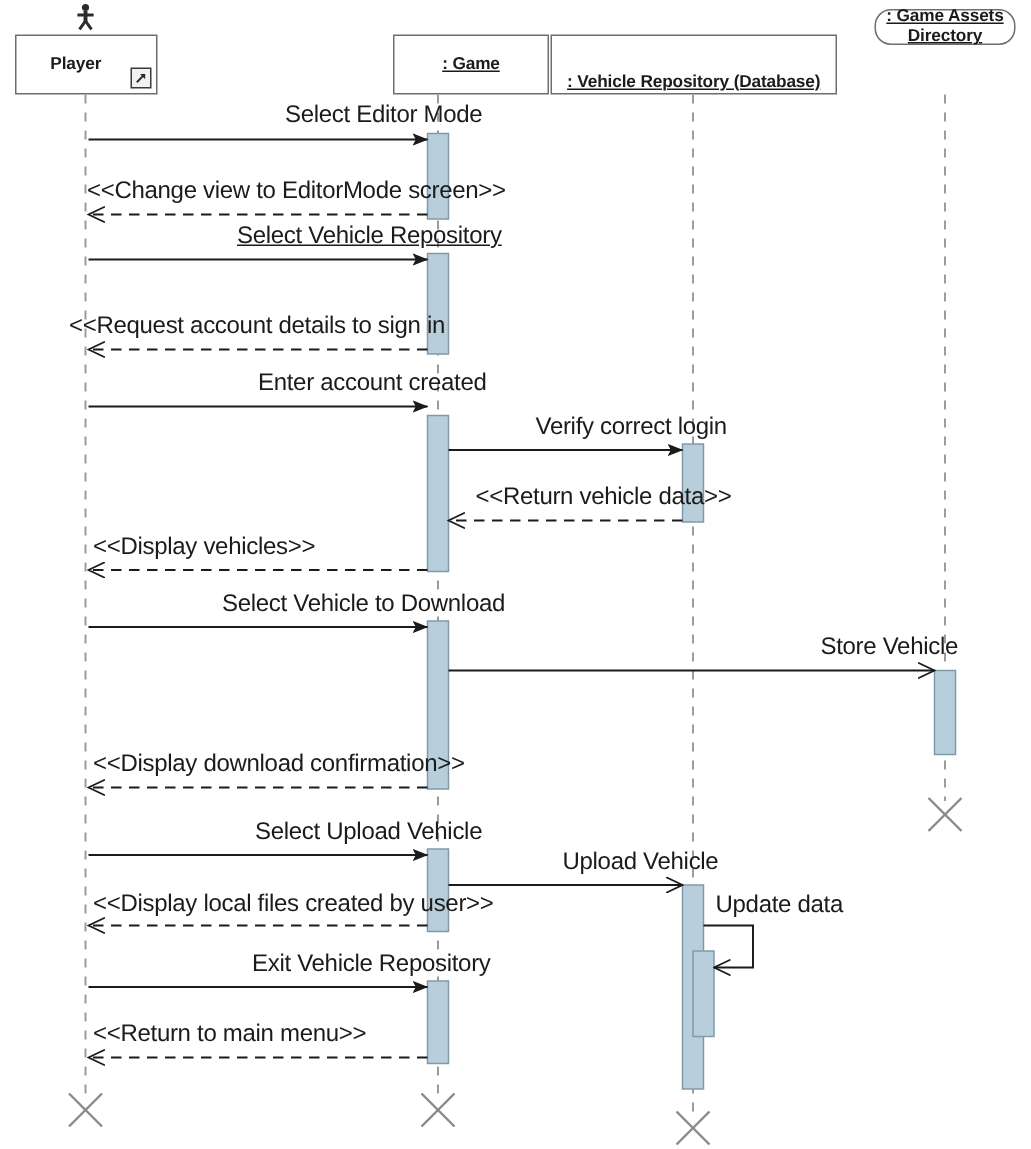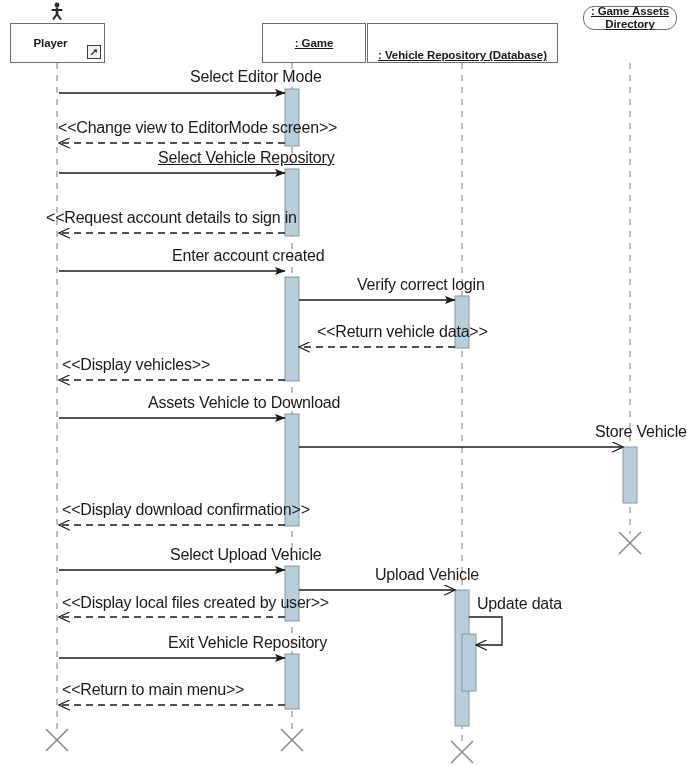--- a/index.html
+++ b/index.html
@@ -178,22 +178,22 @@
 
   <div id="message-labels">
       <div class="msg-label align-right" style="left: 190px; top: 71px;">Select Editor Mode</div>
       <div class="msg-label" style="left: 58px; top: 122px;">&lt;&lt;Change view to EditorMode screen&gt;&gt;</div>
       <div class="msg-label" style="left: 158px; top: 152px; text-decoration: underline;">Select Vehicle Repository</div>
       <div class="msg-label" style="left: 46px; top: 212px;">&lt;&lt;Request account details to sign in</div>
       <div class="msg-label" style="left: 172px; top: 250px;">Enter account created</div>
       <div class="msg-label" style="left: 357px; top: 279px;">Verify correct login</div>
       <div class="msg-label" style="left: 305px; top: 326px; margin-left: 12px;">&lt;&lt;Return vehicle data&gt;&gt;</div>
       <div class="msg-label" style="left: 62px; top: 359px;">&lt;&lt;Display vehicles&gt;&gt;</div>
-      <div class="msg-label" style="left: 148px; top: 397px;">Assets Vehicle to Download</div>
-      <div class="msg-label" style="left: 547px; top: 426px; margin-left: 48px;">Store Vehicle</div>
+      <div class="msg-label" style="left: 148px; top: 397px;">Select Vehicle to Download</div>
+      <div class="msg-label" style="left: 547px; top: 426px;">Store Vehicle</div>
       <div class="msg-label" style="left: 62px; top: 504px;">&lt;&lt;Display download confirmation&gt;&gt;</div>
       <div class="msg-label" style="left: 170px; top: 549px;">Select Upload Vehicle</div>
       <div class="msg-label" style="left: 375px; top: 569px;">Upload Vehicle</div>
       <div class="msg-label" style="left: 62px; top: 597px;">&lt;&lt;Display local files created by user&gt;&gt;</div>
       <div class="msg-label" style="left: 168px; top: 637px;">Exit Vehicle Repository</div>
       <div class="msg-label" style="left: 62px; top: 684px;">&lt;&lt;Return to main menu&gt;&gt;</div>
       <div class="msg-label" style="left: 477px; top: 598px;">Update data</div>
     </div>
 
 </div>

